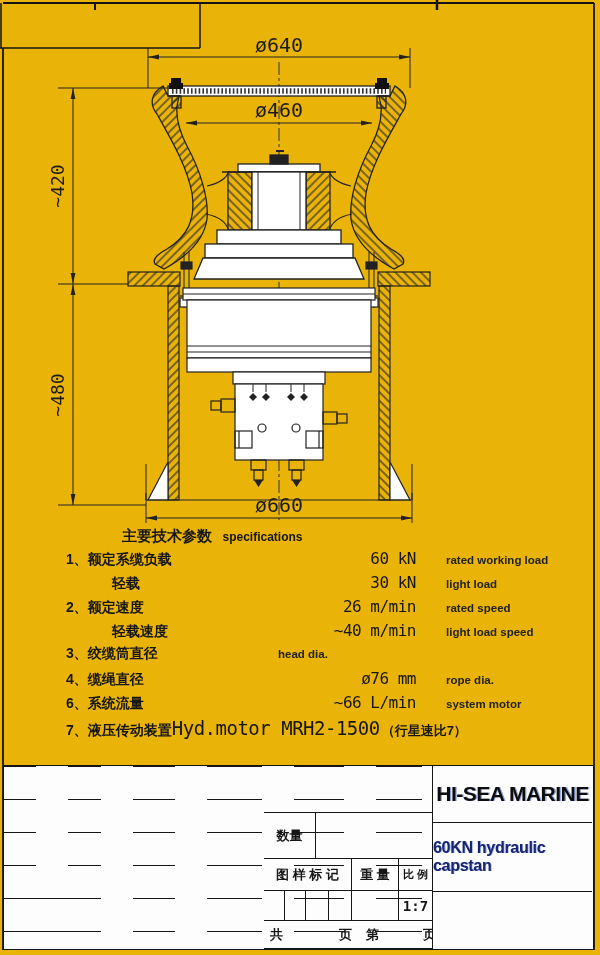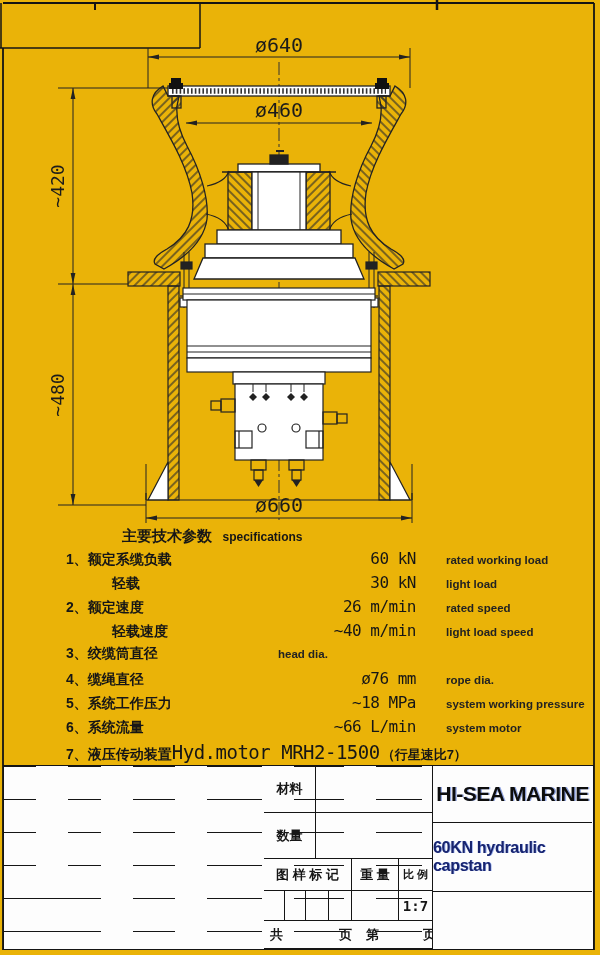--- a/index.html
+++ b/index.html
@@ -230,25 +230,20 @@
       <div class="spec-row">
         <span class="zh">3、绞缆筒直径</span>
         <span class="en">head dia.</span>
       </div>
       <div class="spec-row">
         <span class="zh">4、缆绳直径</span>
         <span class="val">ø76 mm</span>
         <span class="en">rope dia.</span>
       </div>
       <div class="spec-row">
-        <span class="zh">5、系统工作压力</span>
-        <span class="val">~18 MPa</span>
-        <span class="en">system working pressure</span>
-      </div>
-      <div class="spec-row">
         <span class="zh">6、系统流量</span>
         <span class="val">~66 L/min</span>
         <span class="en">system motor</span>
       </div>
       <div class="spec-row wide">
         <span class="zh">7、液压传动装置</span>
         <span class="val">Hyd.motor MRH2-1500</span>
         <span class="sfx">（行星速比7）</span>
       </div>
     </div>
@@ -296,21 +291,20 @@
         <div class="tc"></div>
         <div class="tc span2">工 艺</div>
         <div class="tc"></div>
         <div class="tc">批准</div>
         <div class="tc"></div>
         <div class="tc"></div>
       </div>
 
   <div id="tb-mid">
     <div class="mrow" style="top:0;height:47px">
-      <div class="mc lblc" style="width:52px">材料</div>
       <div class="mc fill"></div>
     </div>
     <div class="mrow" style="top:47px;height:46px">
       <div class="mc lblc" style="width:52px">数量</div>
       <div class="mc fill"></div>
     </div>
     <div class="mrow" style="top:93px;height:32px">
       <div class="mc lblc" style="width:88px">图 样 标 记</div>
       <div class="mc lblc" style="width:47px">重 量</div>
       <div class="mc lblc fill" style="font-size:11px">比 例</div>

